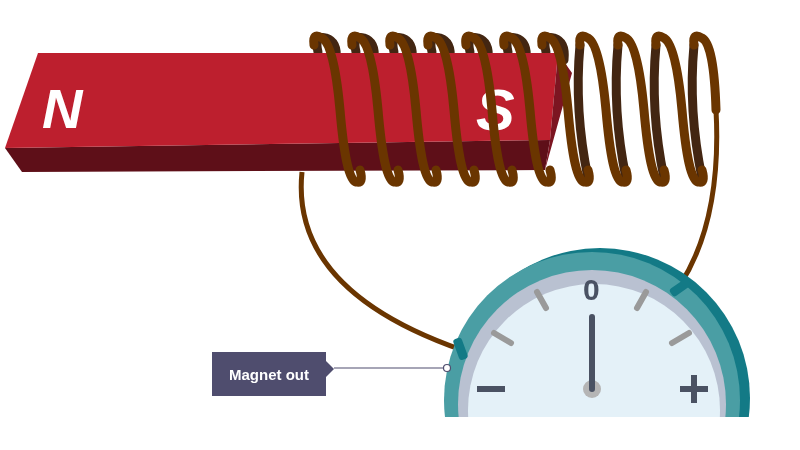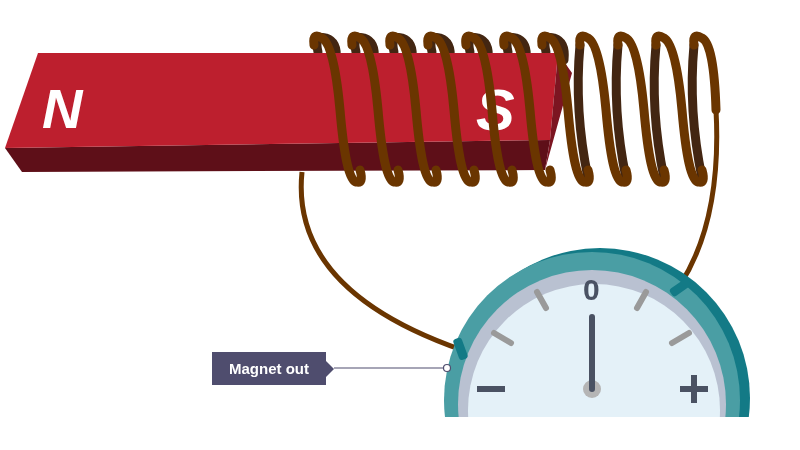--- a/index.html
+++ b/index.html
@@ -1,19 +1,19 @@
 <!DOCTYPE html>
 <html><head>
   <meta charset="utf-8">
   <style>
     html, body { margin: 0; padding: 0; background: #ffffff; }
     body { width: 800px; height: 450px; overflow: hidden; position: relative; font-family: "Liberation Sans", sans-serif; }
     #stage { position: absolute; left: 0; top: 0; width: 800px; height: 450px; }
     .label-box {
-      position: absolute; left: 212px; top: 352px; width: 114px; height: 33px;
+      position: absolute; left: 212px; top: 352px; width: 114px; height: 44px;
       background: #4f4d6e; color: #ffffff; font-weight: bold; font-size: 15px;
       display: flex; align-items: center; justify-content: center;
       font-family: "Liberation Sans", sans-serif;
     }
     .label-box::after {
       content: ""; position: absolute; right: -8px; top: 9px;
       border-top: 8px solid transparent; border-bottom: 8px solid transparent;
       border-left: 8px solid #4f4d6e;
     }
     .pole-text { font-family: "Liberation Sans", sans-serif; font-weight: bold; font-style: italic; fill: #ffffff; }

